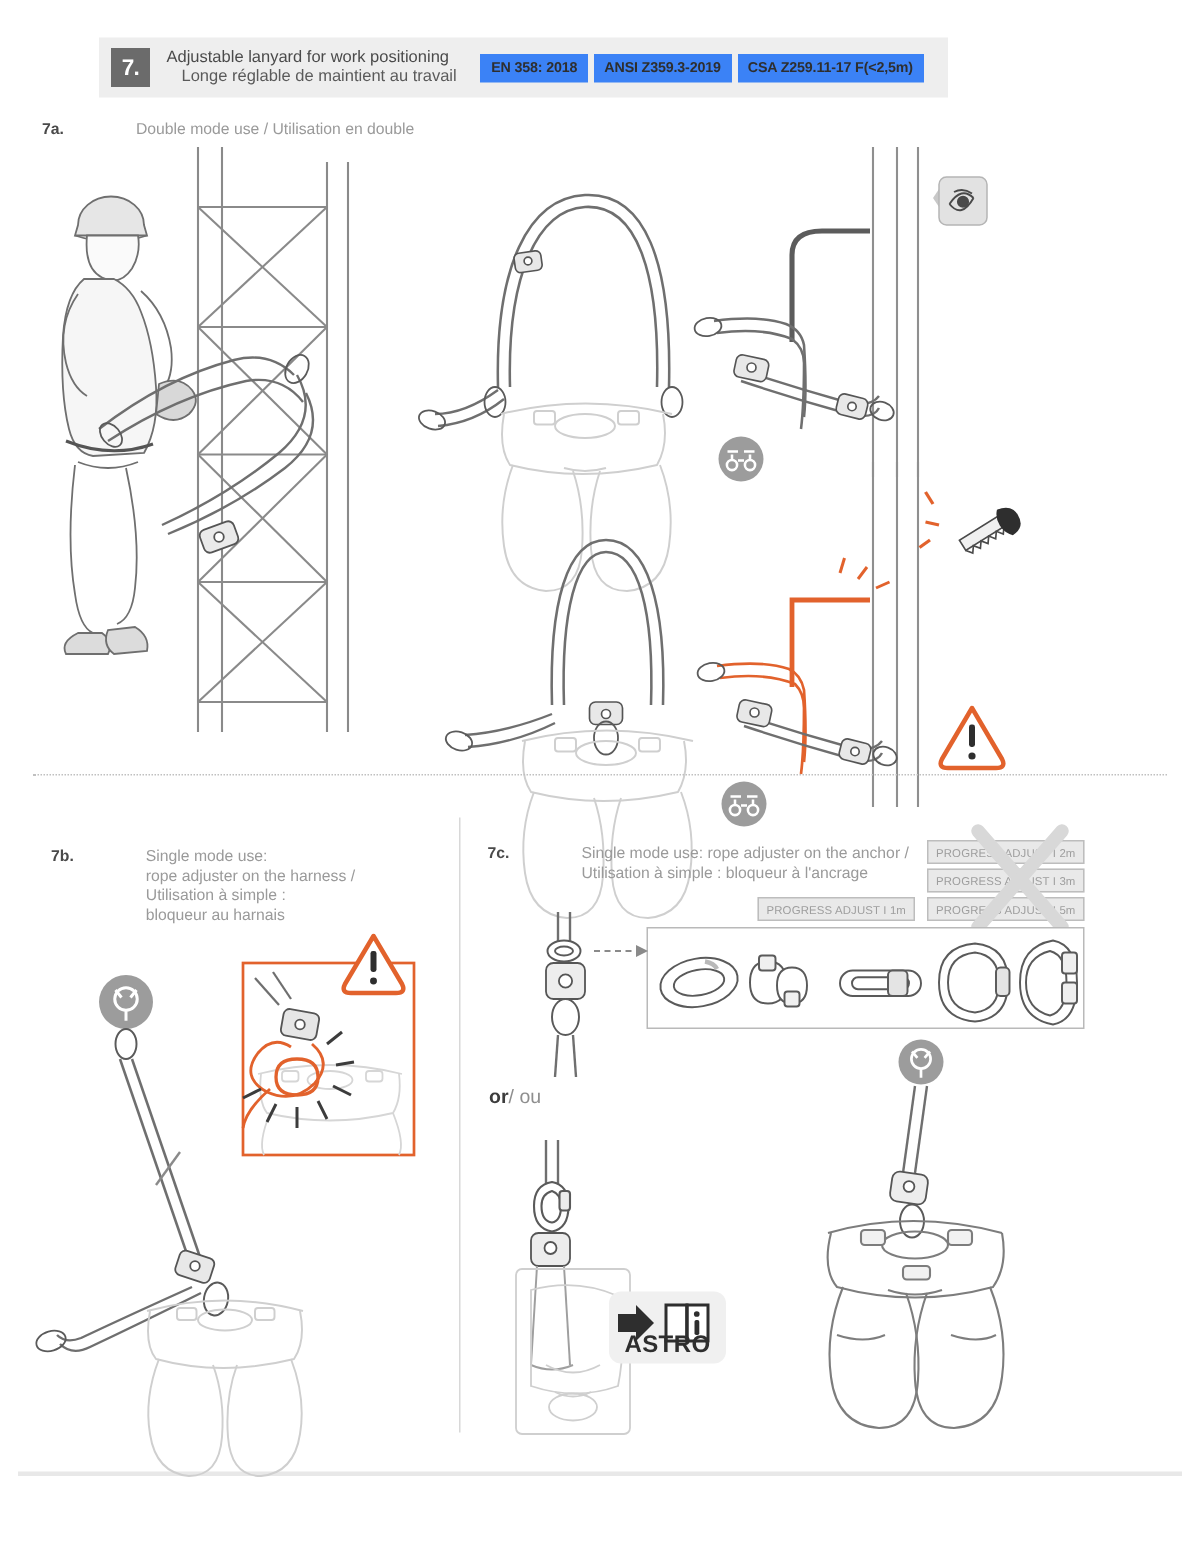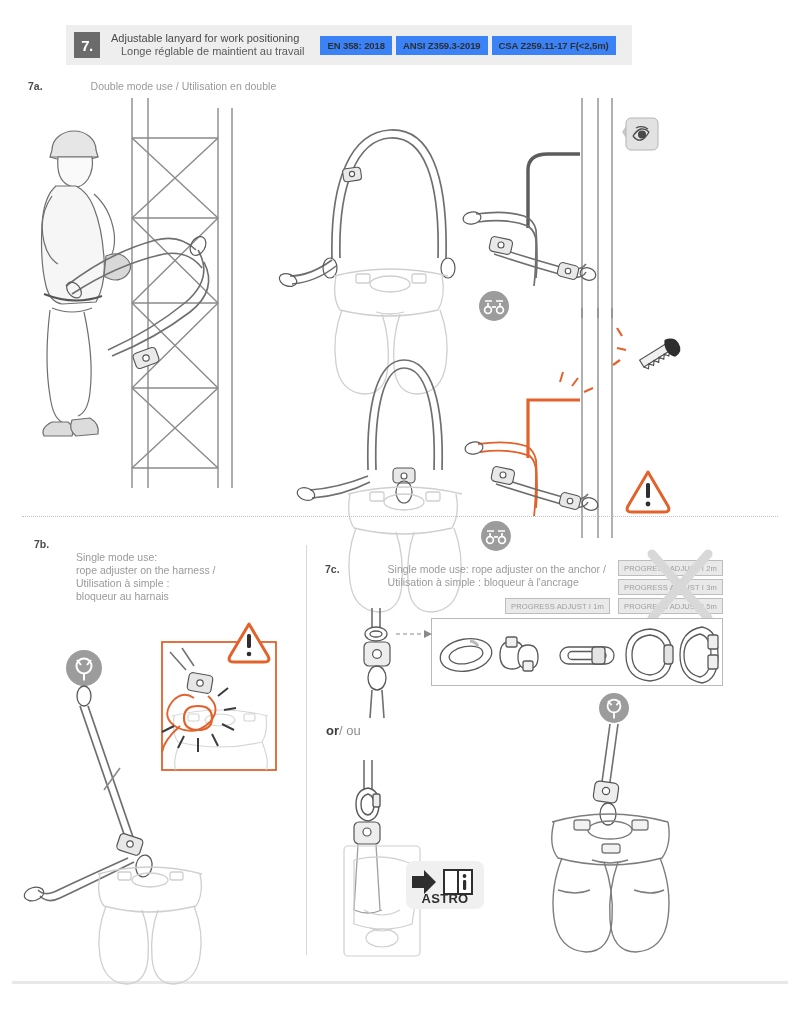--- a/index.html
+++ b/index.html
@@ -37,21 +37,21 @@
     padding: 4px 7px 4px 7px;
     white-space: nowrap;
     letter-spacing: -0.1px;
   }
 
   
   .sec-label { position: absolute; font-size: 10.5px; line-height: 13px; }
   .sec-label b { color: #4a4a4a; font-size: 10.5px; }
   .sec-label .txt { color: #9a9a9a; padding-left: 42px; }
   .sec-7a { left: 28px; top: 80px; }
-  .sec-7b { left: 34px; top: 538px; flex-direction: column; }
+  .sec-7b { left: 34px; top: 565px; }
   .sec-7c { left: 325px; top: 563px; }
   .sec-flex { display: flex; }
   .sec-flex b { margin-right: 6px; white-space: nowrap; }
 
   
   .dotted-div {
     position: absolute; left: 22px; top: 516px; width: 756px;
     border-top: 1.5px dotted #c0c0c0;
   }
   .vert-div {
@@ -105,21 +105,21 @@
     position: absolute; left: 406px; top: 861px;
     width: 78px; height: 48px;
     background: #f0f0f0;
     border-radius: 8px;
     display: flex; align-items: center; justify-content: center;
     gap: 3px;
   }
   .astro-word {
     position: absolute; left: 0; right: 0; bottom: 3px;
     text-align: center;
-    font-size: 13px; font-weight: bold; color: #2e2e2e;
+    font-size: 16px; font-weight: bold; color: #2e2e2e;
     letter-spacing: 0.3px;
   }
 
   
   .conn-box {
     position: absolute; left: 431px; top: 618px;
     width: 292px; height: 68px;
     border: 1px solid #b9b9b9;
     background: #ffffff;
   }

